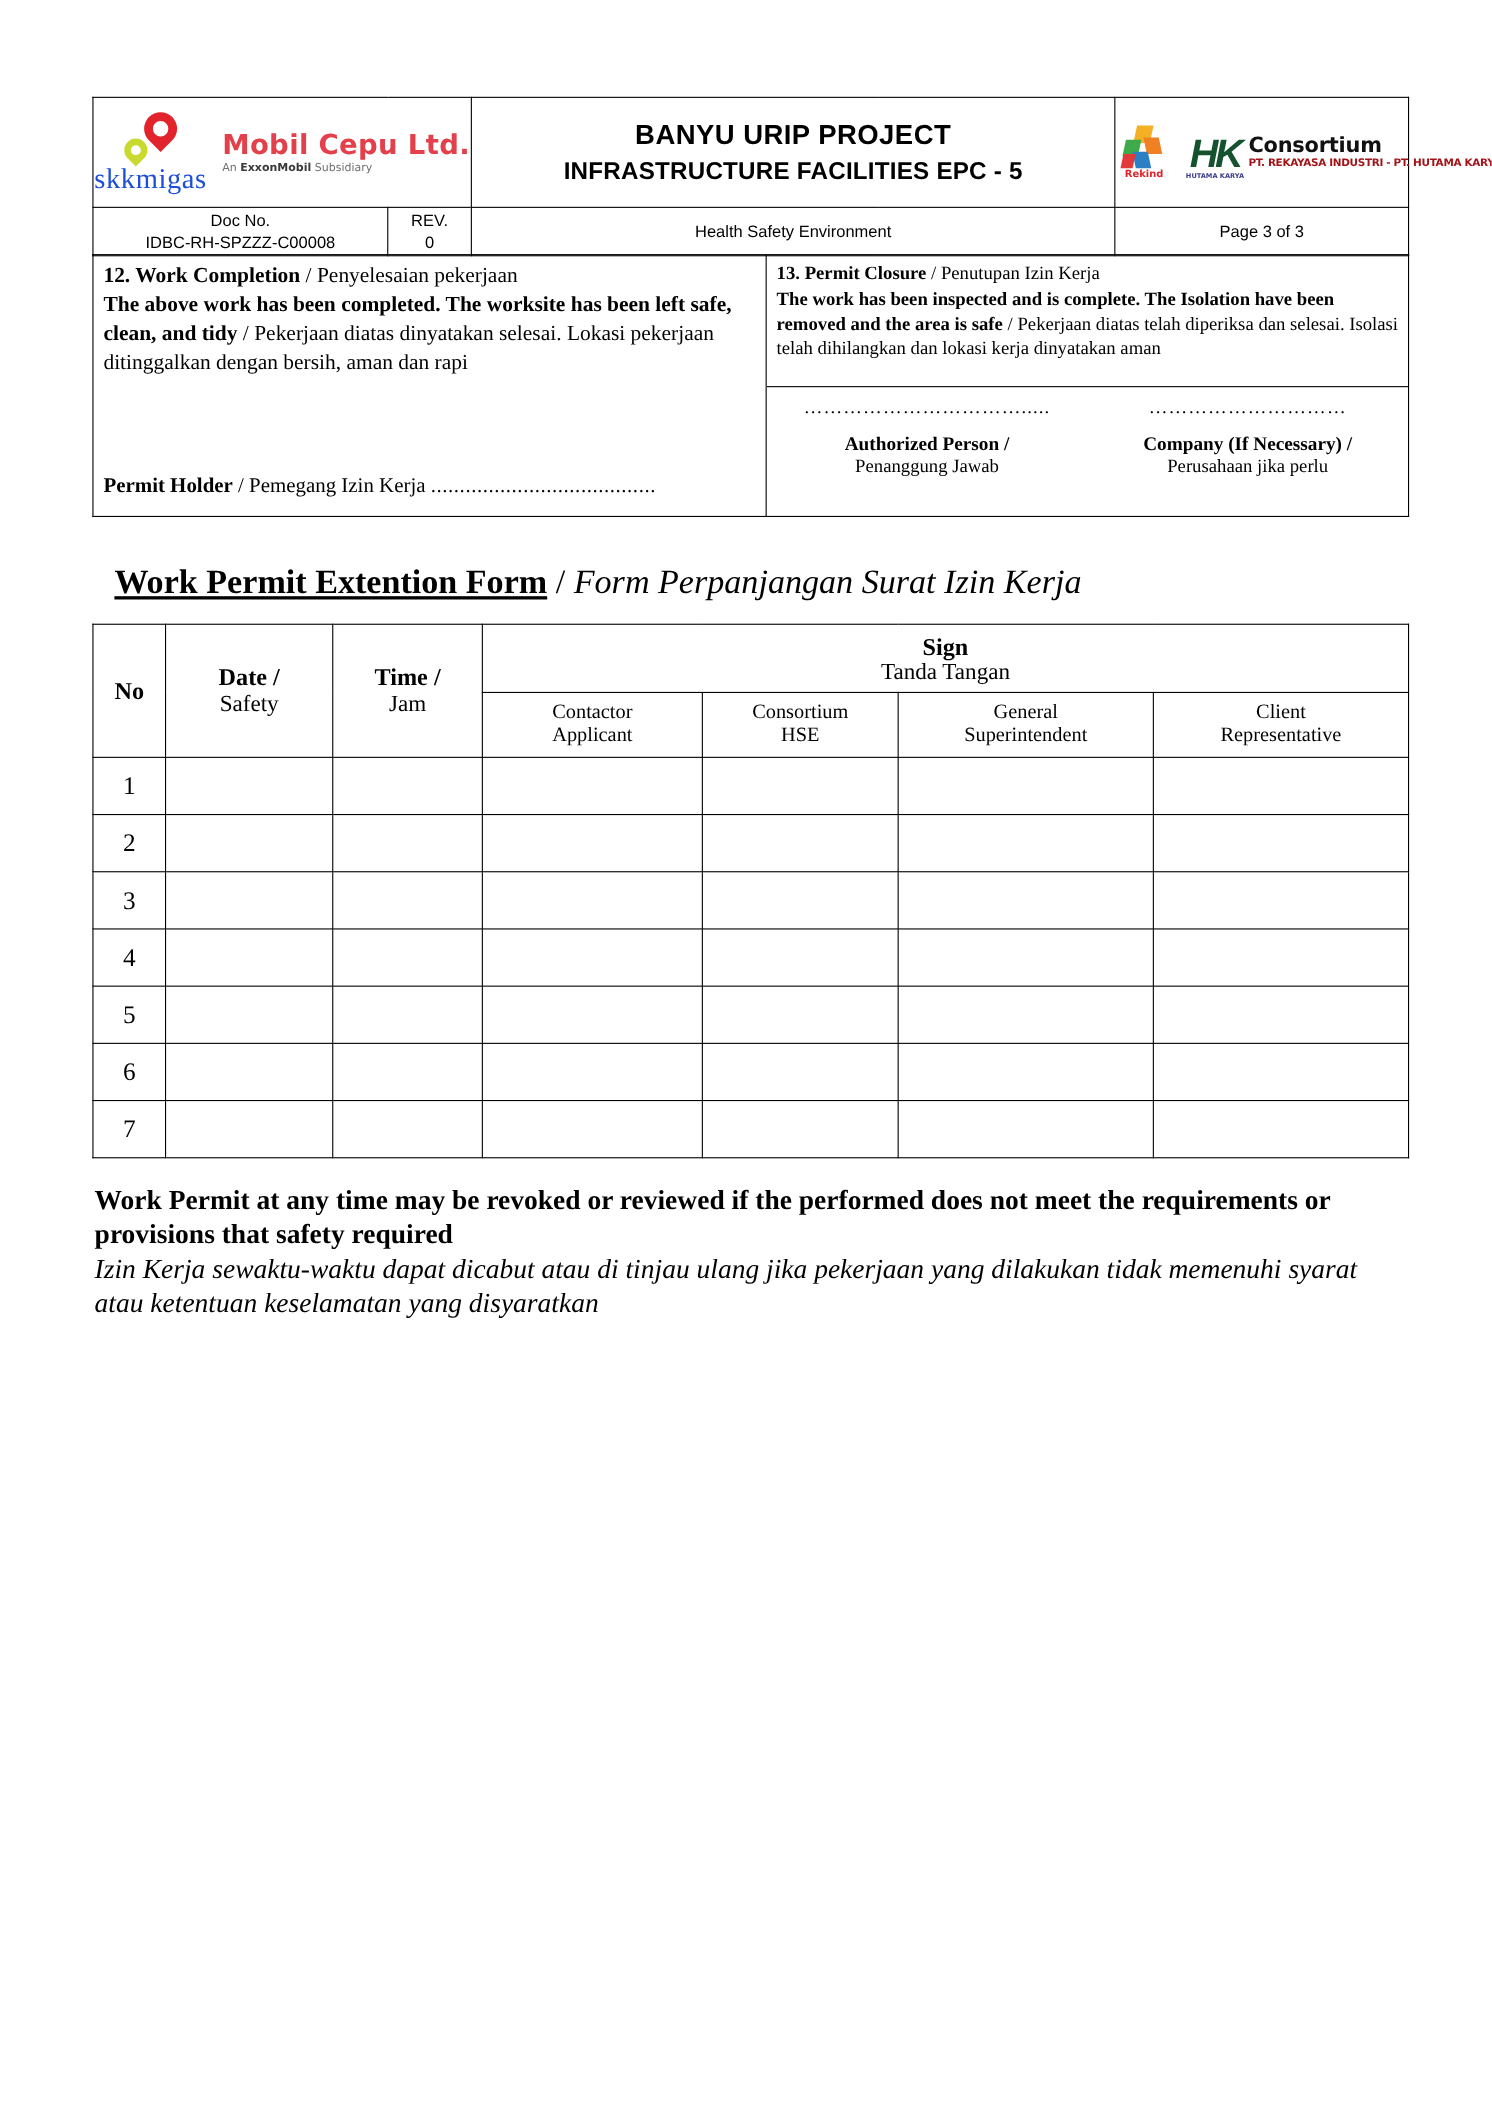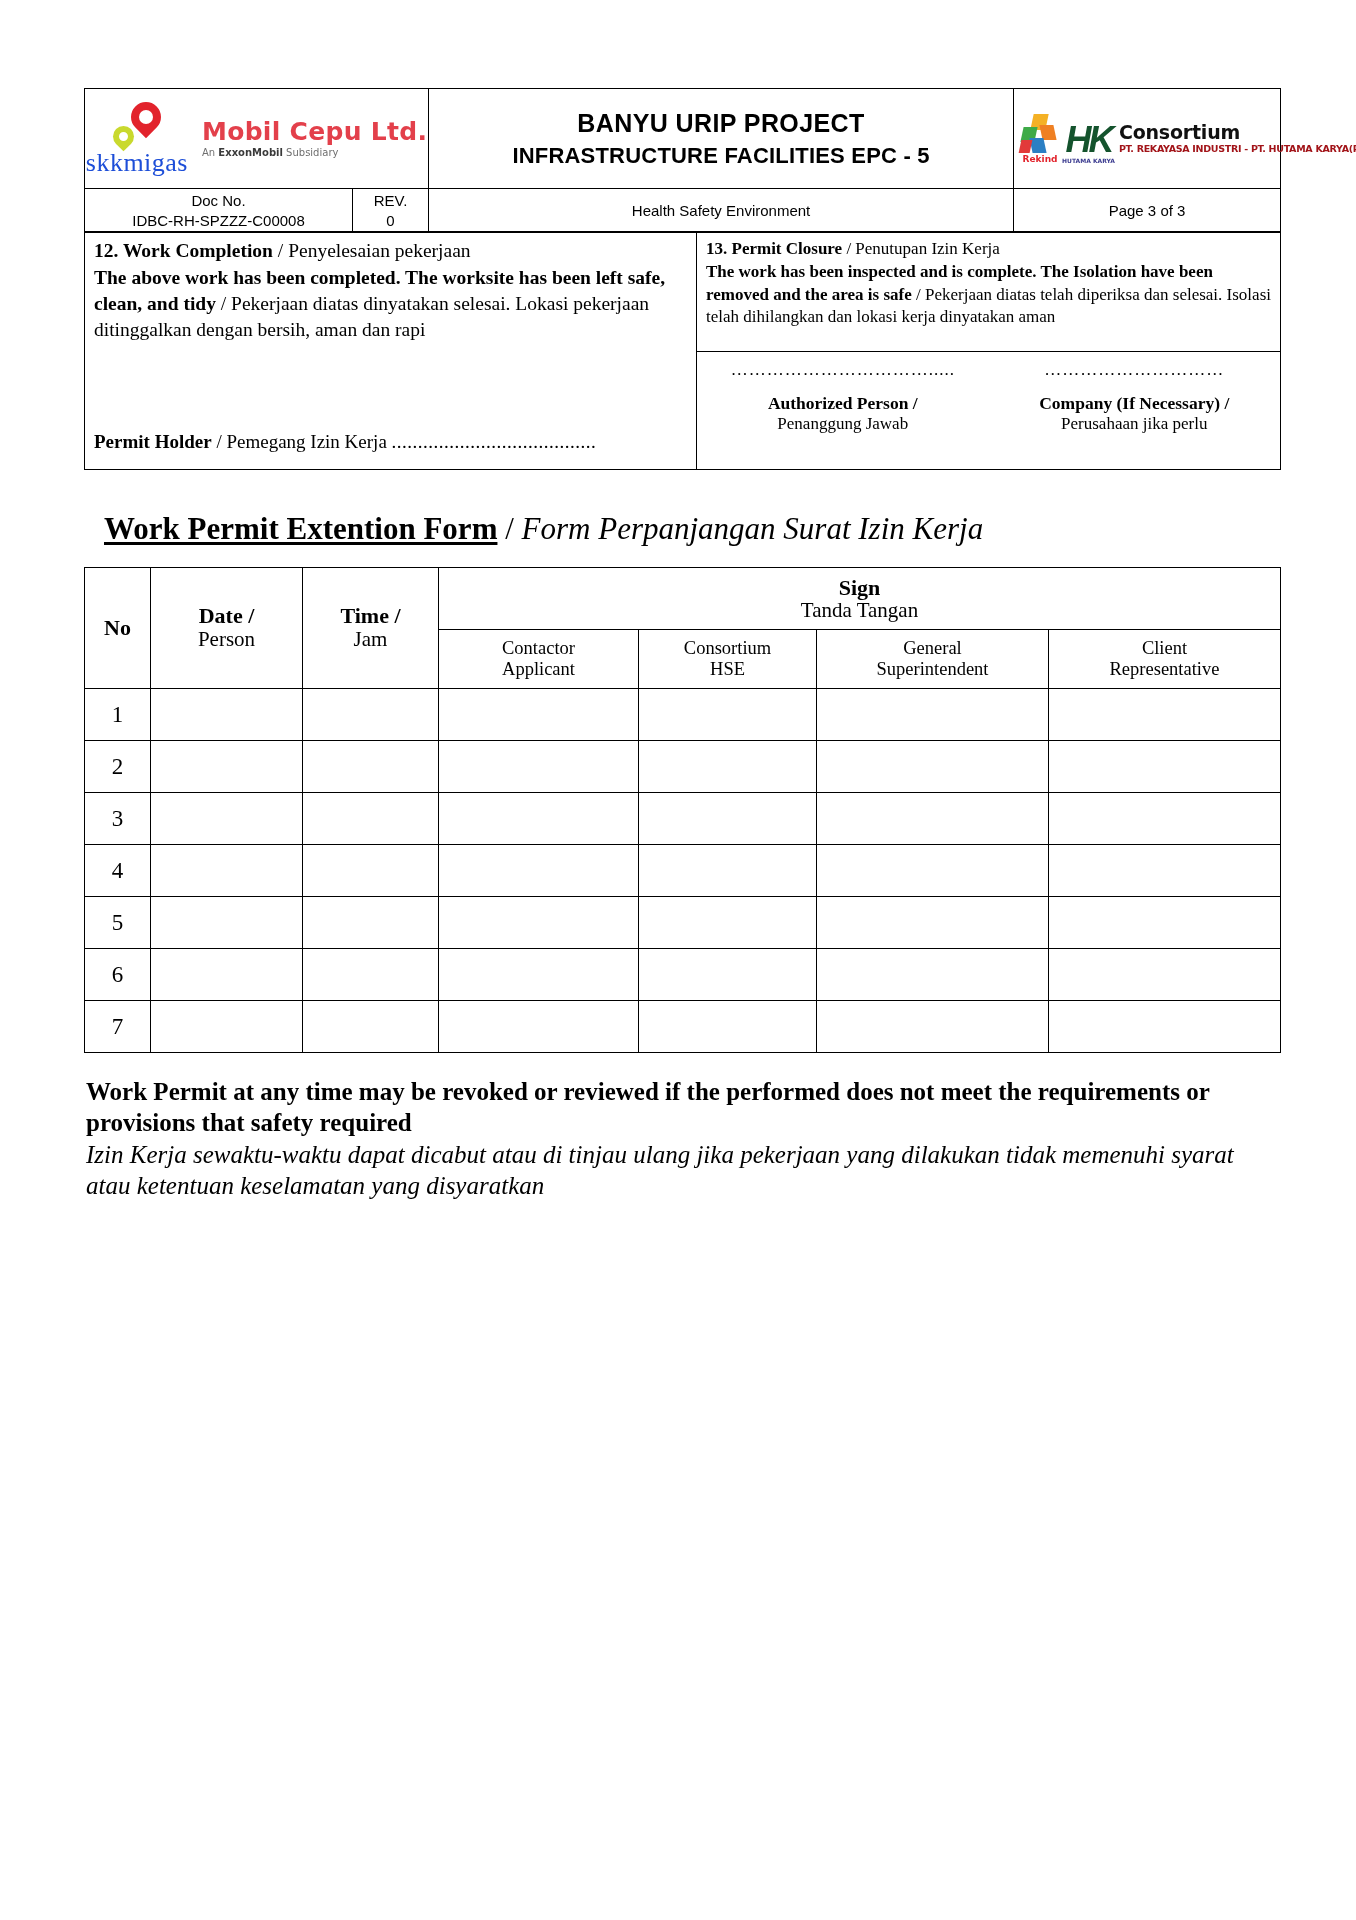--- a/index.html
+++ b/index.html
@@ -121,21 +121,21 @@
   }
 
   .cons-cell { padding: 0 !important; }
   .cons-wrap {
     display: flex;
     align-items: center;
     height: 100%;
     padding: 4px 4px 4px 6px;
     gap: 4px;
   }
-  .cons-marks { display: flex; align-items: flex-end; gap: 2px; flex: 0 0 auto; }
+  .cons-marks { display: flex; align-items: flex-end; gap: 18px; flex: 0 0 auto; }
   .rekind { display: flex; flex-direction: column; align-items: center; line-height: 1; }
   .rekind-g { width: 40px; height: 40px; position: relative; }
   .rk { position: absolute; }
   .rk1 { left: 12px; top: 0; width: 15px; height: 16px; background: #f4b125; transform: skewX(-12deg); }
   .rk2 { left: 21px; top: 11px; width: 14px; height: 15px; background: #ef8023; transform: skewX(12deg); }
   .rk3 { left: 2px; top: 13px; width: 14px; height: 15px; background: #3eaa48; transform: skewX(-12deg); }
   .rk4 { left: 11px; top: 24px; width: 14px; height: 15px; background: #2b7fc4; transform: skewX(12deg); }
   .rk5 { left: 0px; top: 26px; width: 11px; height: 13px; background: #e23a3a; transform: skewX(-12deg); }
   .rekind-t {
     font-family: "DejaVu Sans", sans-serif;
@@ -413,21 +413,21 @@
         <col style="width:232px">
         <col style="width:232px">
     </colgroup>
     <thead>
       <tr>
         <th rowspan="2">
           <span class="th-en">No</span>
         </th>
         <th rowspan="2">
           <div class="th-en">Date /</div>
-          <div class="th-id">Person</div>
+          <div class="th-id">Safety</div>
         </th>
         <th rowspan="2">
           <div class="th-en">Time /</div>
           <div class="th-id">Jam</div>
         </th>
         <th colspan="4" class="th-sign">
           <div class="th-en">Sign</div>
           <div class="th-id">Tanda Tangan</div>
         </th>
       </tr>

